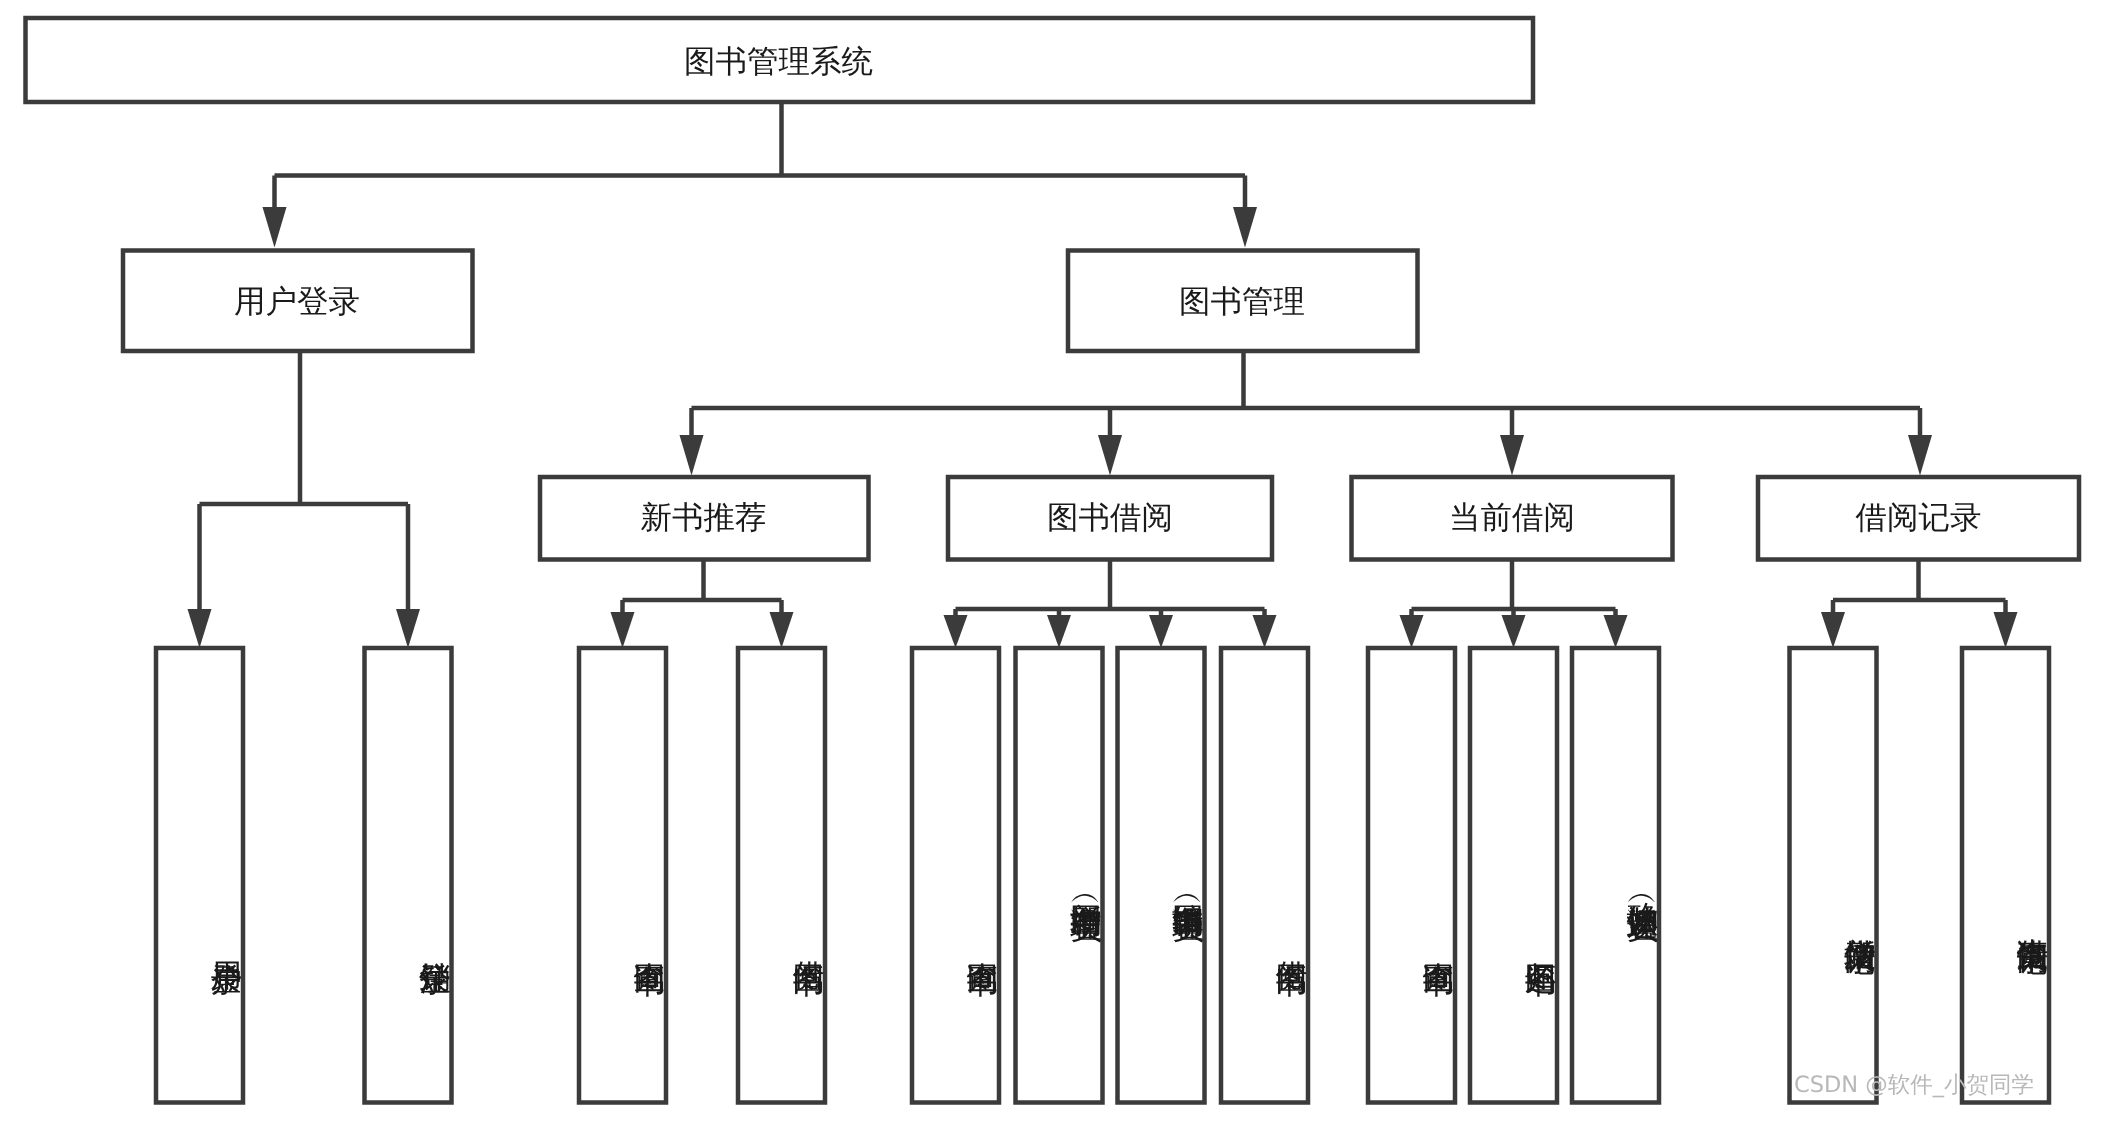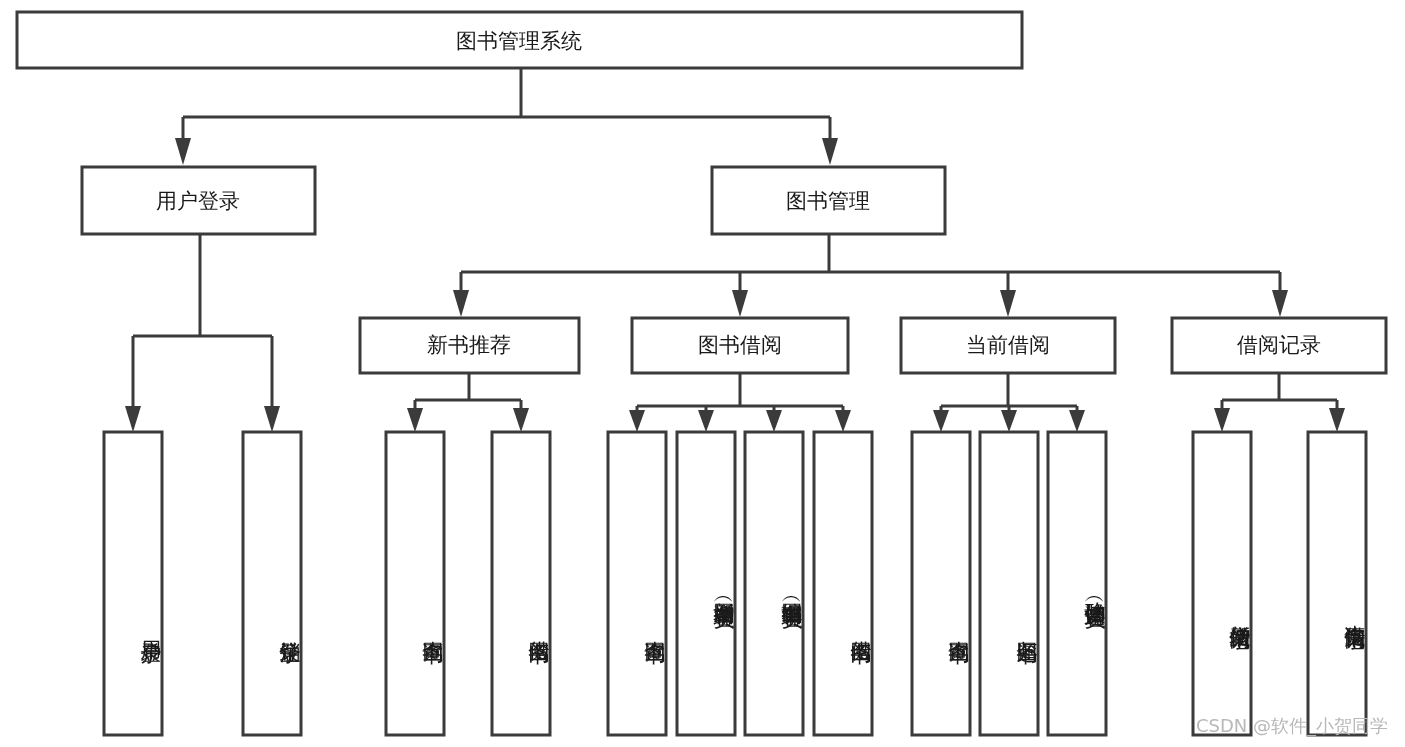--- a/index.html
+++ b/index.html
@@ -62,21 +62,21 @@
     white-space: nowrap;
     display: flex;
     align-items: flex-start;
     justify-content: center;
     pointer-events: none;
     user-select: none;
   }
   .watermark {
     position: absolute;
     font-family: "DejaVu Sans", "Liberation Sans", sans-serif;
-    font-size: 18px;
+    font-size: 15px;
     color: #b8b8b8;
     white-space: nowrap;
     user-select: none;
   }
 </style>
 </head>
 <body>
 
 <div id="diagram-root">
 

